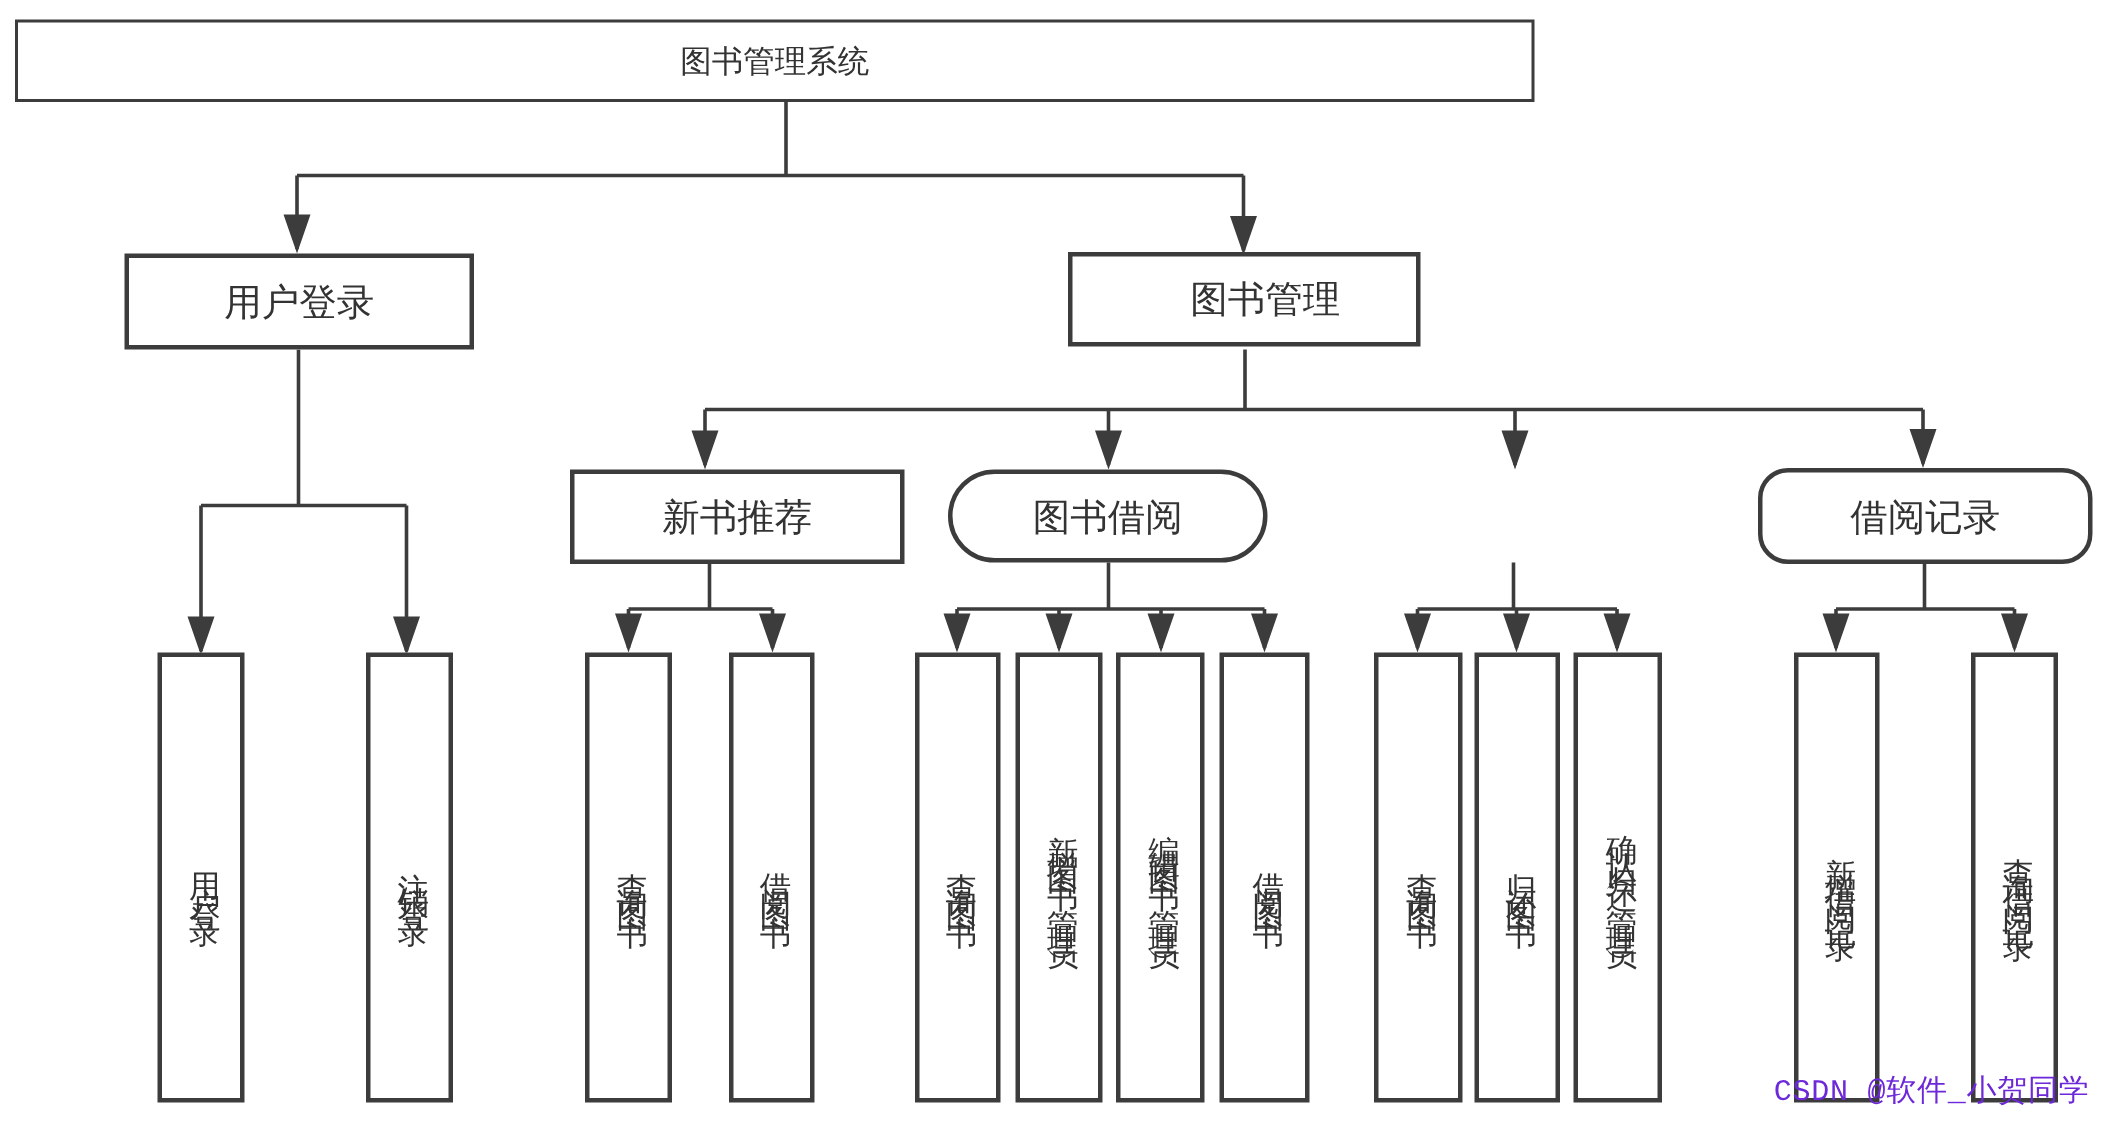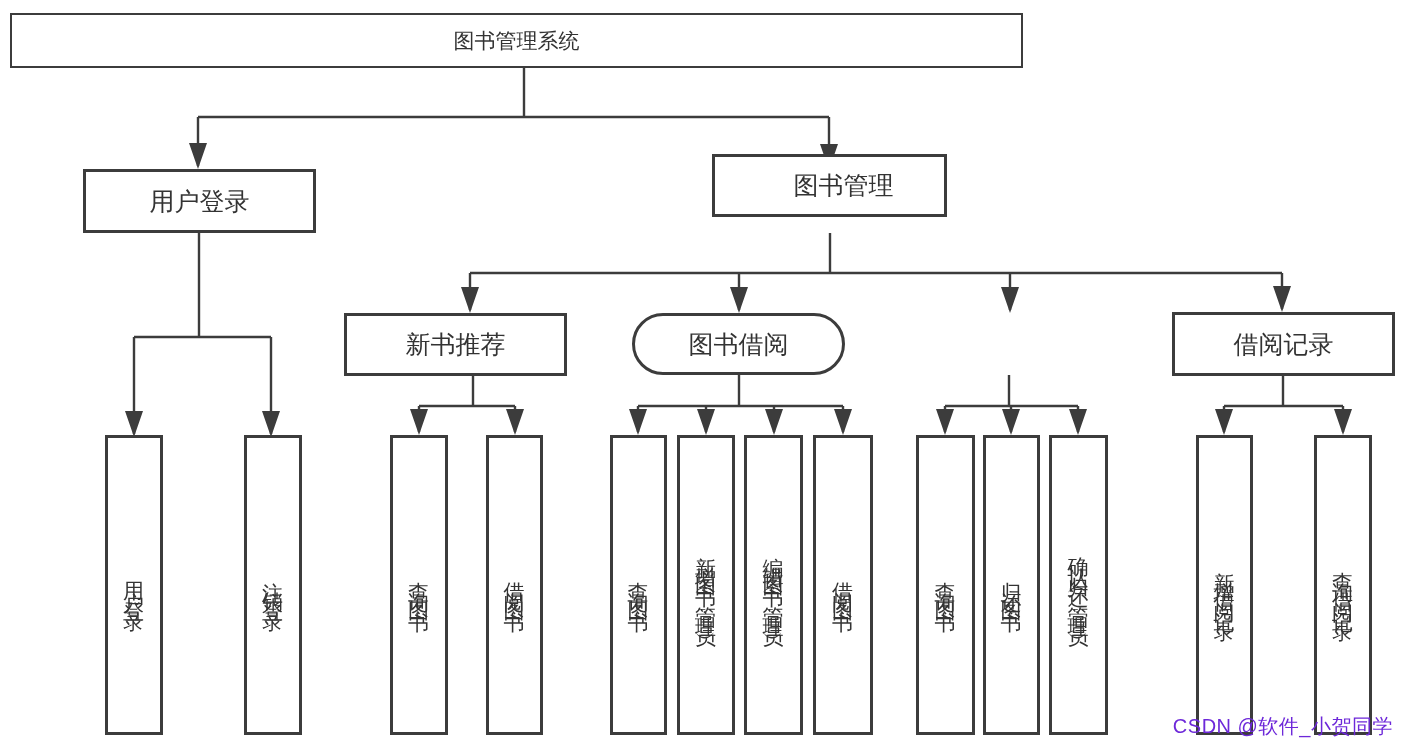--- a/index.html
+++ b/index.html
@@ -1,21 +1,21 @@
 <!DOCTYPE html>
 <html><head>
 <meta charset="utf-8">
 <style>
   html, body { margin: 0; padding: 0; background: #ffffff; }
   .canvas {
     position: relative;
     width: 1405px;
     height: 747px;
     background: #ffffff;
-    font-family: Liberation Sans, sans-serif;
+    font-family: Liberation Mono, monospace;
     overflow: hidden;
   }
   svg.connectors {
     position: absolute;
     left: 0; top: 0;
     width: 1405px; height: 747px;
   }
   svg.connectors .line {
     fill: none;
     stroke: #3c3c3c;
@@ -86,31 +86,31 @@
       M1215 409 H1233 L1224 435 Z  M1334 409 H1352 L1343 435 Z"></path>
   </svg>
 
   <div class="box root" style="left:10px; top:13px; width:1013px; height:55px;">
     <span>图书管理系统</span>
   </div>
 
   <div class="box hnode" style="left:83px; top:169px; width:233px; height:64px;">
     <span>用户登录</span>
   </div>
-  <div class="box hnode" style="left:712px; top:154px; width:235px; height:63px;padding-left:28px;">
+  <div class="box hnode" style="left:712px; top:168px; width:235px; height:63px;padding-left:28px;">
     <span>图书管理</span>
   </div>
 
-  <div class="box hnode" style="left:344px; top:313px; width:223px; height:63px;">
+  <div class="box hnode" style="left:380px; top:313px; width:223px; height:63px;">
     <span>新书推荐</span>
   </div>
   <div class="box hnode" style="left:632px; top:313px; width:213px; height:62px;border-radius:31px;">
     <span>图书借阅</span>
   </div>
-  <div class="box hnode" style="left:1172px; top:312px; width:223px; height:64px;">
+  <div class="box hnode" style="left:1172px; top:312px; width:223px; height:64px;border-radius:20px;">
     <span>借阅记录</span>
   </div>
 
   <div class="box leaf" style="left:105px; top:435px; width:58px; height:300px;">
     <span class="vtext">用户登录</span>
   </div>
   <div class="box leaf" style="left:244px; top:435px; width:58px; height:300px;">
     <span class="vtext">注销登录</span>
   </div>
 

